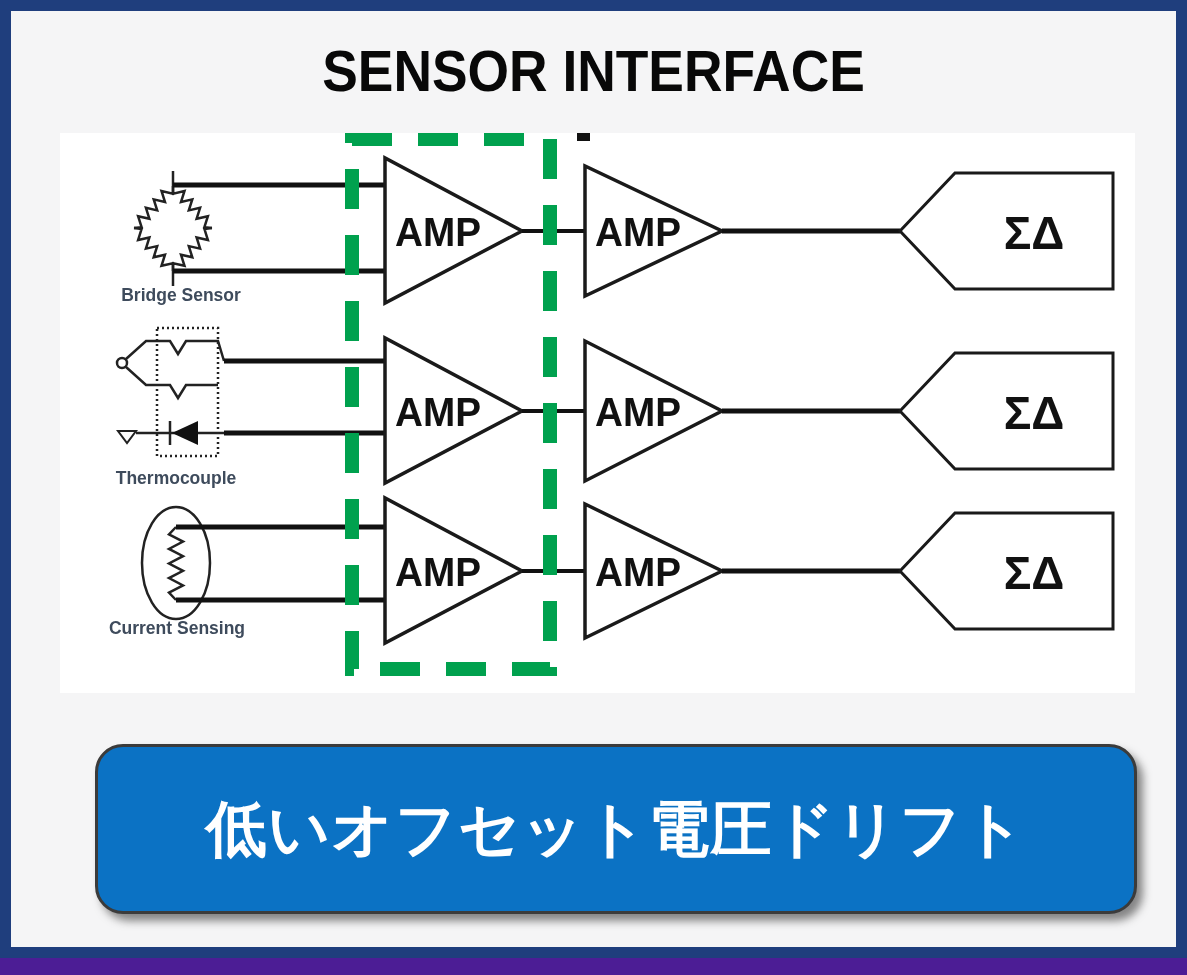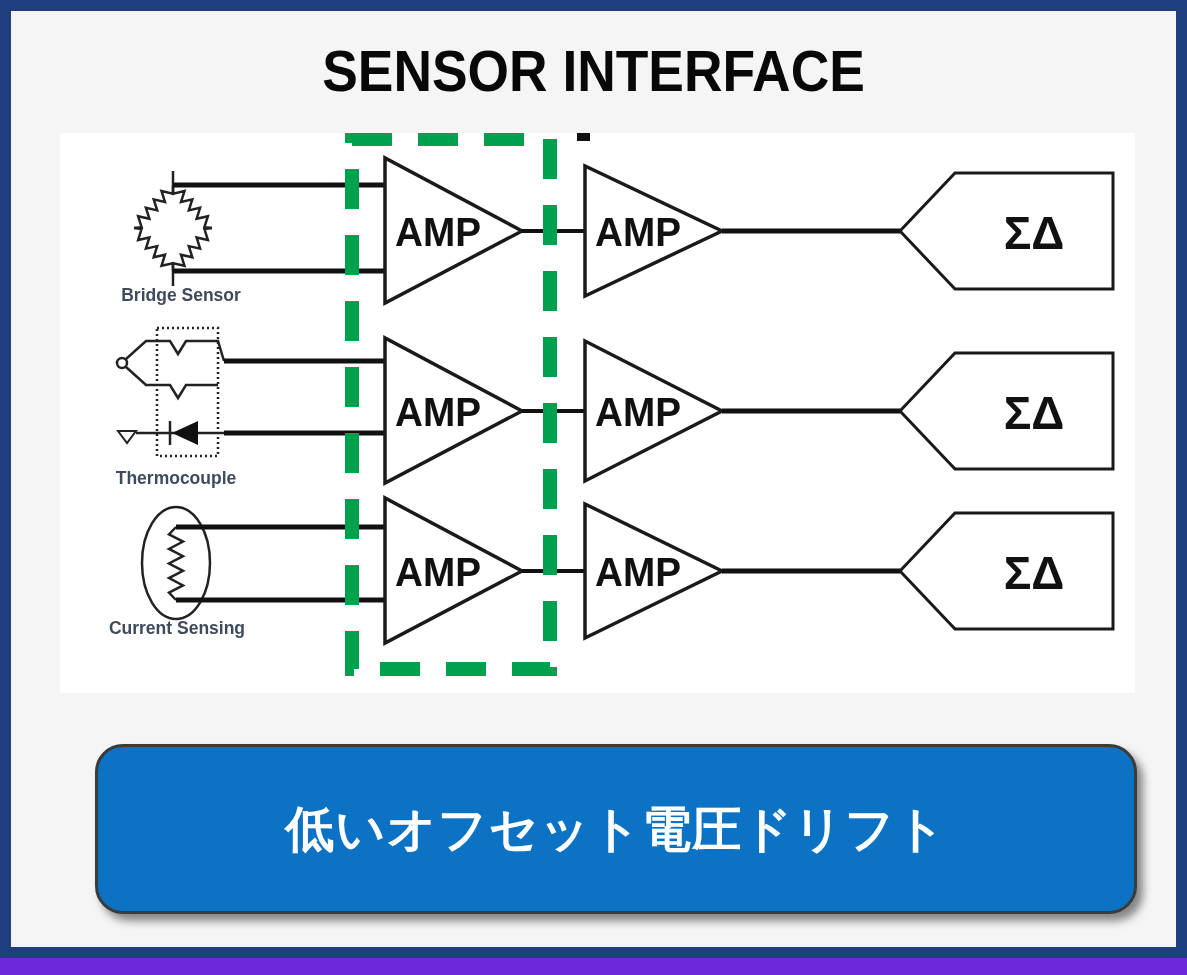--- a/index.html
+++ b/index.html
@@ -1,20 +1,20 @@
 <!DOCTYPE html>
 <html><head>
 <meta charset="utf-8">
 <style>
   html,body{margin:0;padding:0;}
   body{
     width:1187px;height:975px;overflow:hidden;background:#000;
     font-family:"Liberation Sans", sans-serif;
   }
-  .page{position:relative;width:1187px;height:975px;background:#6d28d9;}
+  .page{position:relative;width:1187px;height:975px;background:#4c1d95;}
   .frame{
     position:absolute;left:0;top:0;width:1187px;height:958px;
     background:#f5f5f6;border:11px solid #1f3e7d;box-sizing:border-box;
   }
   .title{
     position:absolute;left:0;top:26px;width:100%;margin:0;
     text-align:center;font-size:58px;font-weight:bold;color:#080808;
     transform:scaleX(0.92);letter-spacing:0px;white-space:nowrap;
   }
   .diagram{
@@ -28,21 +28,21 @@
   .amp-text{font-size:40px;font-weight:bold;fill:#111;}
   .adc-text{font-size:46px;font-weight:bold;fill:#111;}
   .sensor-label{font-size:17.5px;font-weight:bold;fill:#3e4b5c;}
   .callout{
     position:absolute;left:84px;top:733px;width:1042px;height:170px;
     background:#0b72c4;border:3px solid #3b3b3b;border-radius:28px;
     box-sizing:border-box;box-shadow:6px 7px 9px rgba(40,40,40,0.55);
     display:flex;flex-direction:column;justify-content:center;align-items:center;
   }
   .callout div{
-    color:#ffffff;font-size:49px;font-weight:bold;line-height:76px;
+    color:#ffffff;font-size:61px;font-weight:bold;line-height:76px;
     text-align:center;white-space:nowrap;letter-spacing:1px;
   }
 </style>
 </head>
 <body>
 
 <div class="page">
   <div class="frame">
 
     <h1 class="title">SENSOR INTERFACE</h1>

